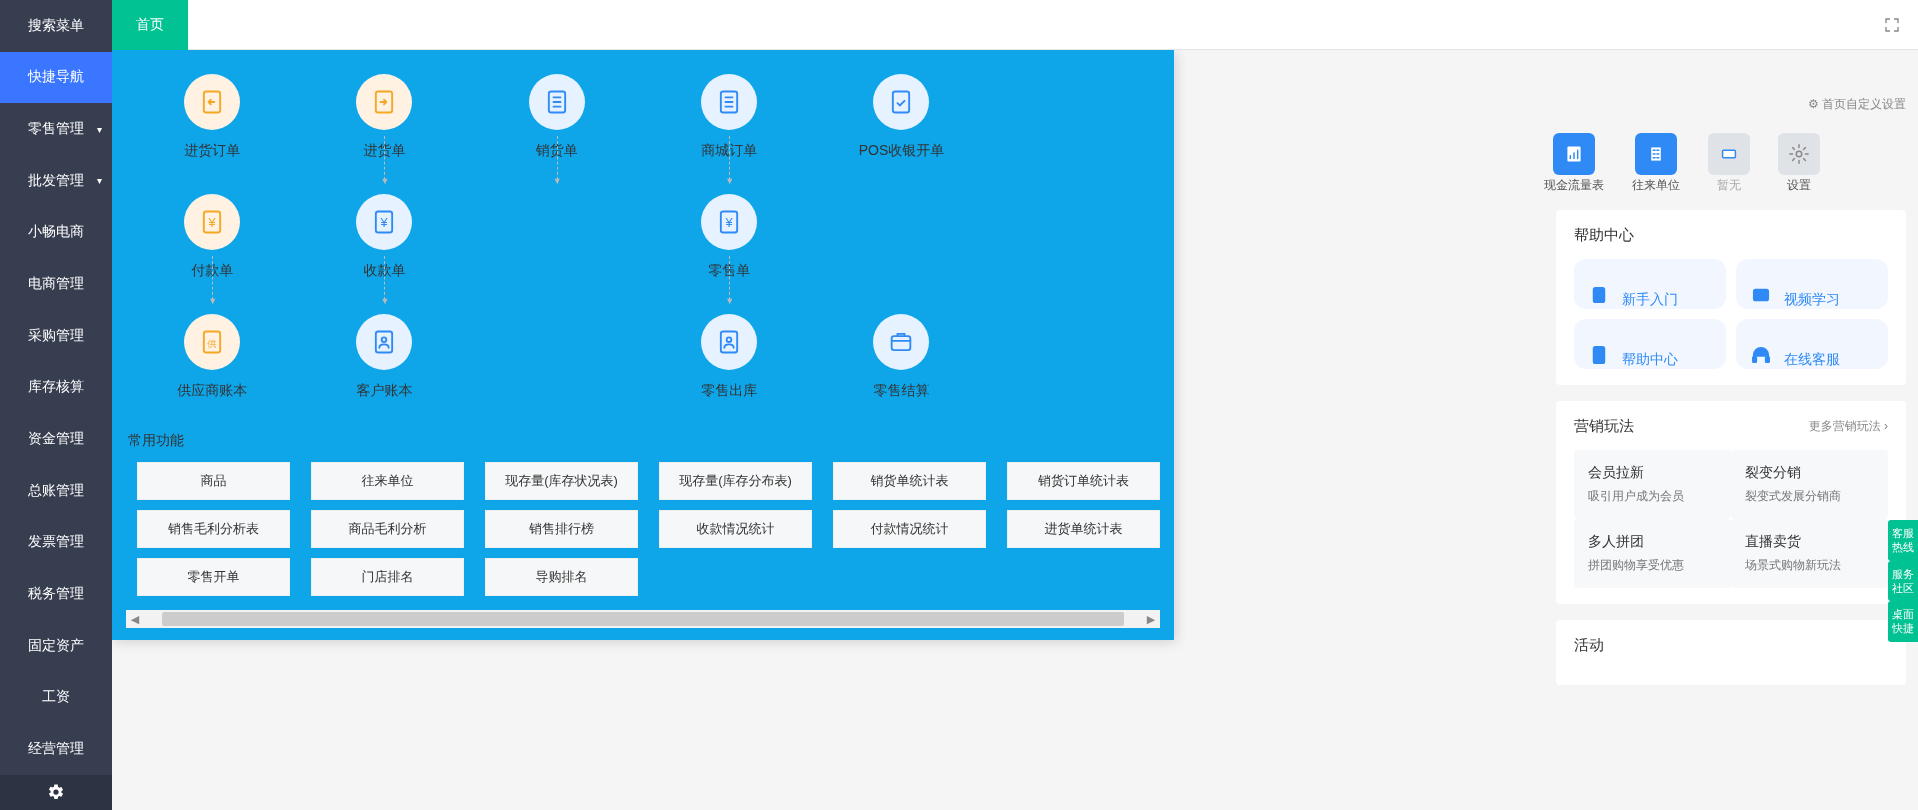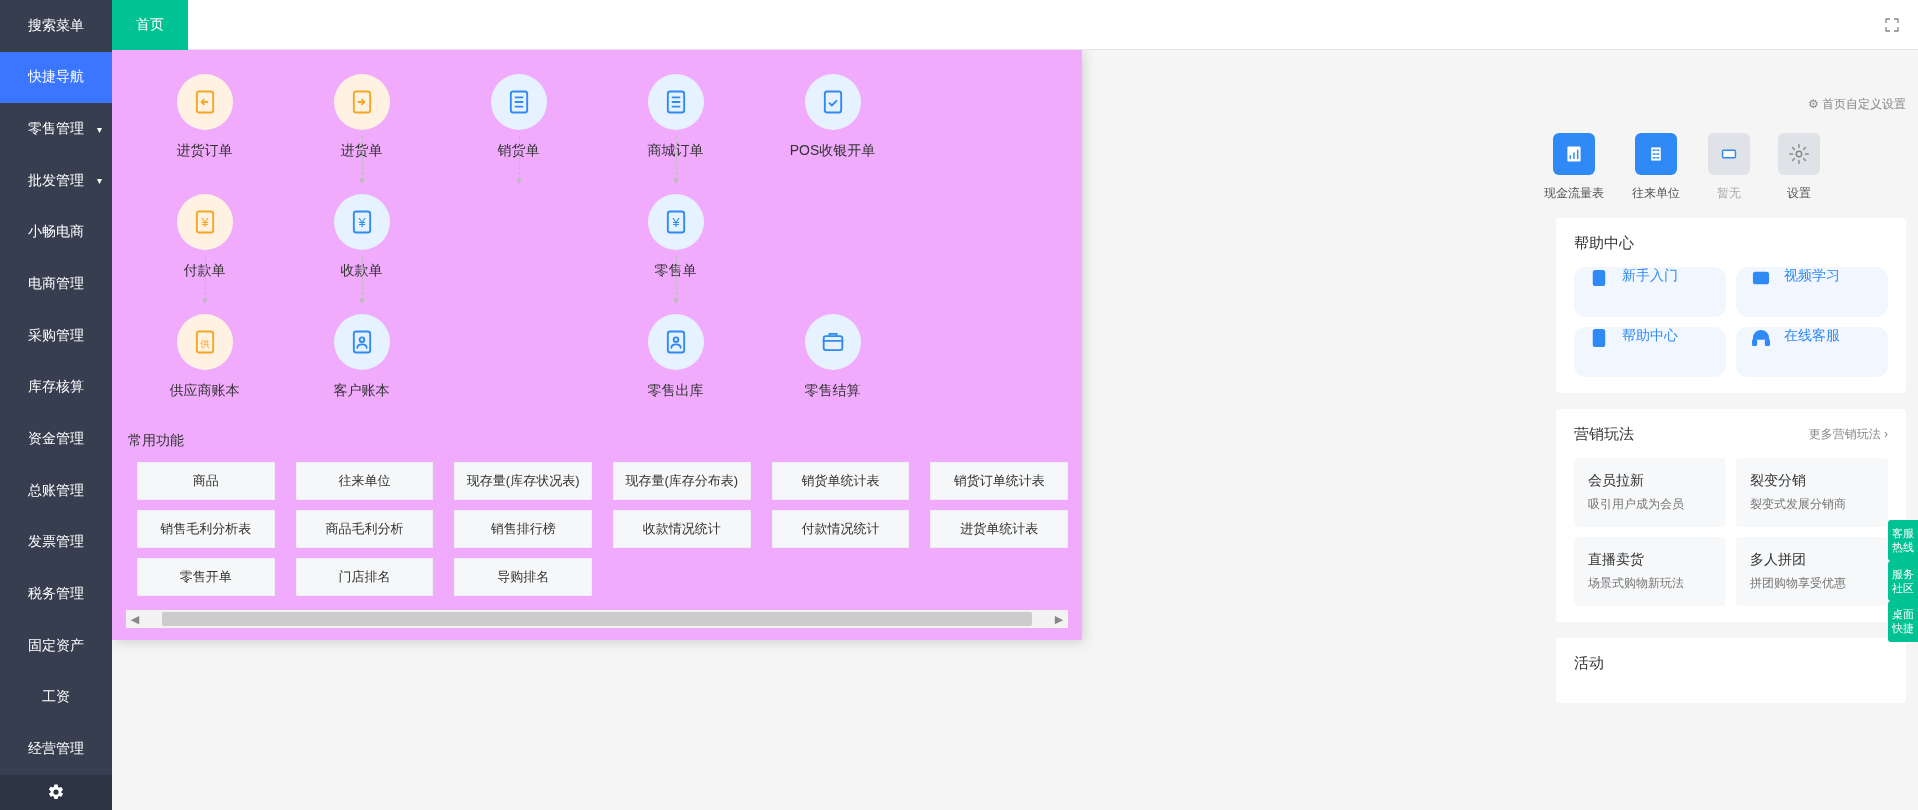--- a/index.html
+++ b/index.html
@@ -19,21 +19,21 @@
     .topbar { height: 50px; background: #fff; border-bottom: 1px solid #e5e5e5; display: flex; align-items: center; }
     .tab { height: 62px; padding: 0 24px; display: flex; align-items: center; font-size: 14px; cursor: pointer; }
     .tab.active { background: #00c292; color: #fff; }
     .fullscreen-btn { margin-left: auto; margin-right: 12px; width: 28px; height: 28px; display: flex; align-items: center; justify-content: center; cursor: pointer; }
     
     
     .main { flex: 1; display: flex; flex-direction: column; position: relative; }
     .content { flex: 1; overflow: hidden; position: relative; }
     
     
-    .flyout { position: absolute; top: 0; left: 0; width: 970px; background: #f0abfc; box-shadow: 2px 2px 12px rgba(0,0,0,0.15); z-index: 10; padding: 24px 14px 12px 14px; }
+    .flyout { position: absolute; top: 0; left: 0; width: 1062px; background: #0ea5e9; box-shadow: 2px 2px 12px rgba(0,0,0,0.15); z-index: 10; padding: 24px 14px 12px 14px; }
     .flow-grid { display: grid; grid-template-columns: repeat(6, 1fr); column-gap: 0; row-gap: 20px; position: relative; }
     .flow-cell { display: flex; flex-direction: column; align-items: center; gap: 12px; position: relative; height: 100px; }
     .flow-icon { width: 56px; height: 56px; border-radius: 50%; display: flex; align-items: center; justify-content: center; }
     .flow-icon.orange { background: #fff2e2; }
     .flow-icon.blue { background: #e6f2ff; }
     .flow-icon svg { width: 28px; height: 28px; }
     .flow-label { font-size: 14px; color: #333; }
     .flow-cell.empty { visibility: hidden; }
     .arrow-v { position: absolute; left: 50%; width: 1px; border-left: 1px dashed #bbb; top: 62px; height: 44px; }
     .arrow-v::after { content: "▼"; position: absolute; left: -5px; bottom: -6px; font-size: 9px; color: #bbb; }
@@ -43,37 +43,37 @@
     .common-btn { height: 38px; background: #f6f7f8; border: 1px solid #eee; display: flex; align-items: center; justify-content: center; font-size: 13px; cursor: pointer; margin-left: 11px; }
     
     .flyout-scroll { margin-top: 14px; height: 18px; background: #f2f2f2; position: relative; display: flex; align-items: center; }
     .flyout-scroll .track { flex: 1; height: 14px; background: #ccc; margin: 0 18px; border-radius: 2px; }
     .flyout-scroll .arrow { width: 18px; text-align: center; color: #888; font-size: 11px; cursor: pointer; }
     
     
     .right-col { position: absolute; right: 12px; top: 10px; width: 350px; display: flex; flex-direction: column; gap: 16px; margin-top: 36px; }
     .customize-link { text-align: right; font-size: 12px; color: #888; margin-bottom: 4px; }
     .quick-row { display: flex; gap: 28px; justify-content: flex-start; margin-left: -12px; }
-    .quick-item { display: flex; flex-direction: column; align-items: center; gap: 10px; cursor: pointer; }
+    .quick-item { display: flex; flex-direction: column; align-items: center; gap: 2px; cursor: pointer; }
     .quick-icon { width: 42px; height: 42px; border-radius: 6px; display: flex; align-items: center; justify-content: center; }
     .quick-icon.blue { background: #2f8af5; }
     .quick-icon.gray { background: #dfe2e7; }
     .quick-icon svg { width: 22px; height: 22px; fill: #fff; }
     .quick-label { font-size: 12px; color: #555; }
     .quick-label.disabled { color: #aaa; }
     
     .card { background: #fff; border-radius: 4px; padding: 16px 18px; }
     .card-title { font-size: 15px; font-weight: 500; margin-bottom: 14px; }
     .card-header { display: flex; justify-content: space-between; align-items: center; margin-bottom: 14px; }
     .more-link { font-size: 12px; color: #888; cursor: pointer; }
     .help-grid { display: grid; grid-template-columns: 1fr 1fr; gap: 10px; }
-    .help-btn { height: 50px; background: #f1f6ff; border-radius: 12px; display: flex; align-items: flex-start; padding: 0 14px; gap: 12px; cursor: pointer; color: #2f8af5; font-size: 14px; }
+    .help-btn { height: 50px; background: #f1f6ff; border-radius: 12px; display: flex; align-items: flex-end; padding: 0 14px; gap: 12px; cursor: pointer; color: #2f8af5; font-size: 14px; }
     .help-btn svg { width: 22px; height: 22px; fill: #2f8af5; }
     
-    .market-grid { display: grid; grid-template-columns: 1fr 1fr; gap: 10px; }
+    .market-grid { display: grid; grid-template-columns: 1fr 1fr; }
     .market-card { background: #f7f8fa; border-radius: 4px; padding: 14px; cursor: pointer; position: relative; overflow: hidden; }
     .market-title { font-size: 14px; font-weight: 500; margin-bottom: 6px; }
     .market-sub { font-size: 12px; color: #777; }
     
     
     .side-float { position: absolute; right: 0; top: 470px; display: flex; flex-direction: column; z-index: 20; }
     .float-btn { width: 30px; padding: 6px 4px; background: #00c292; color: #fff; font-size: 11px; text-align: center; border-radius: 3px 0 0 3px; cursor: pointer; line-height: 1.3; }
     
   </style>
 </head>
@@ -382,26 +382,26 @@
           <div class="market-grid" id="market-grid">
               <div class="market-card">
                 <div class="market-title">会员拉新</div>
                 <div class="market-sub">吸引用户成为会员</div>
               </div>
               <div class="market-card">
                 <div class="market-title">裂变分销</div>
                 <div class="market-sub">裂变式发展分销商</div>
               </div>
               <div class="market-card">
+                <div class="market-title">多人拼团</div>
+                <div class="market-sub">拼团购物享受优惠</div>
+              </div>
+              <div class="market-card">
                 <div class="market-title">直播卖货</div>
                 <div class="market-sub">场景式购物新玩法</div>
-              </div>
-              <div class="market-card">
-                <div class="market-title">多人拼团</div>
-                <div class="market-sub">拼团购物享受优惠</div>
               </div>
             </div>
         </div>
 
         <div class="card">
           <div class="card-title">活动</div>
         </div>
       </div>
 
       <div class="side-float" id="side-float">

